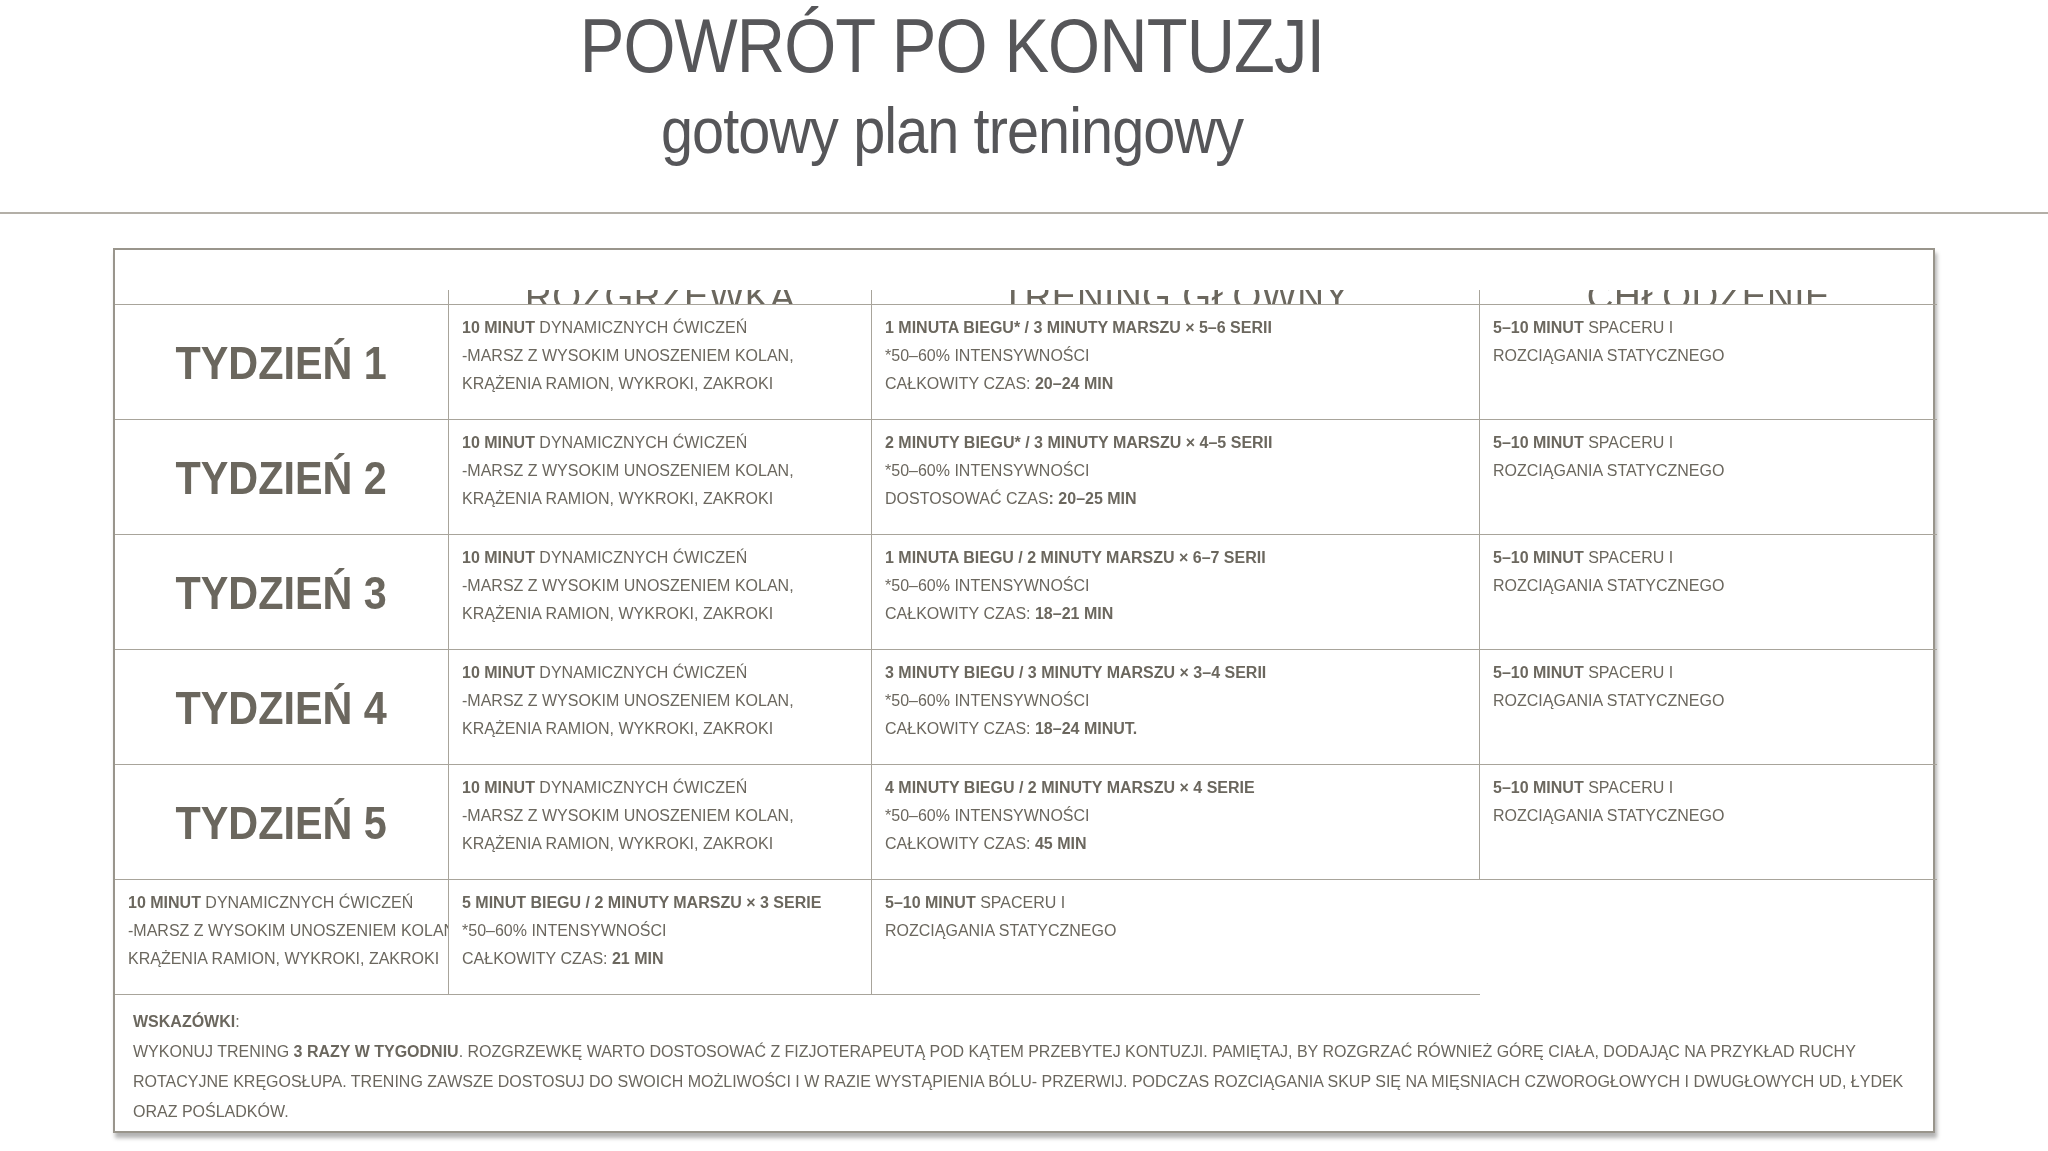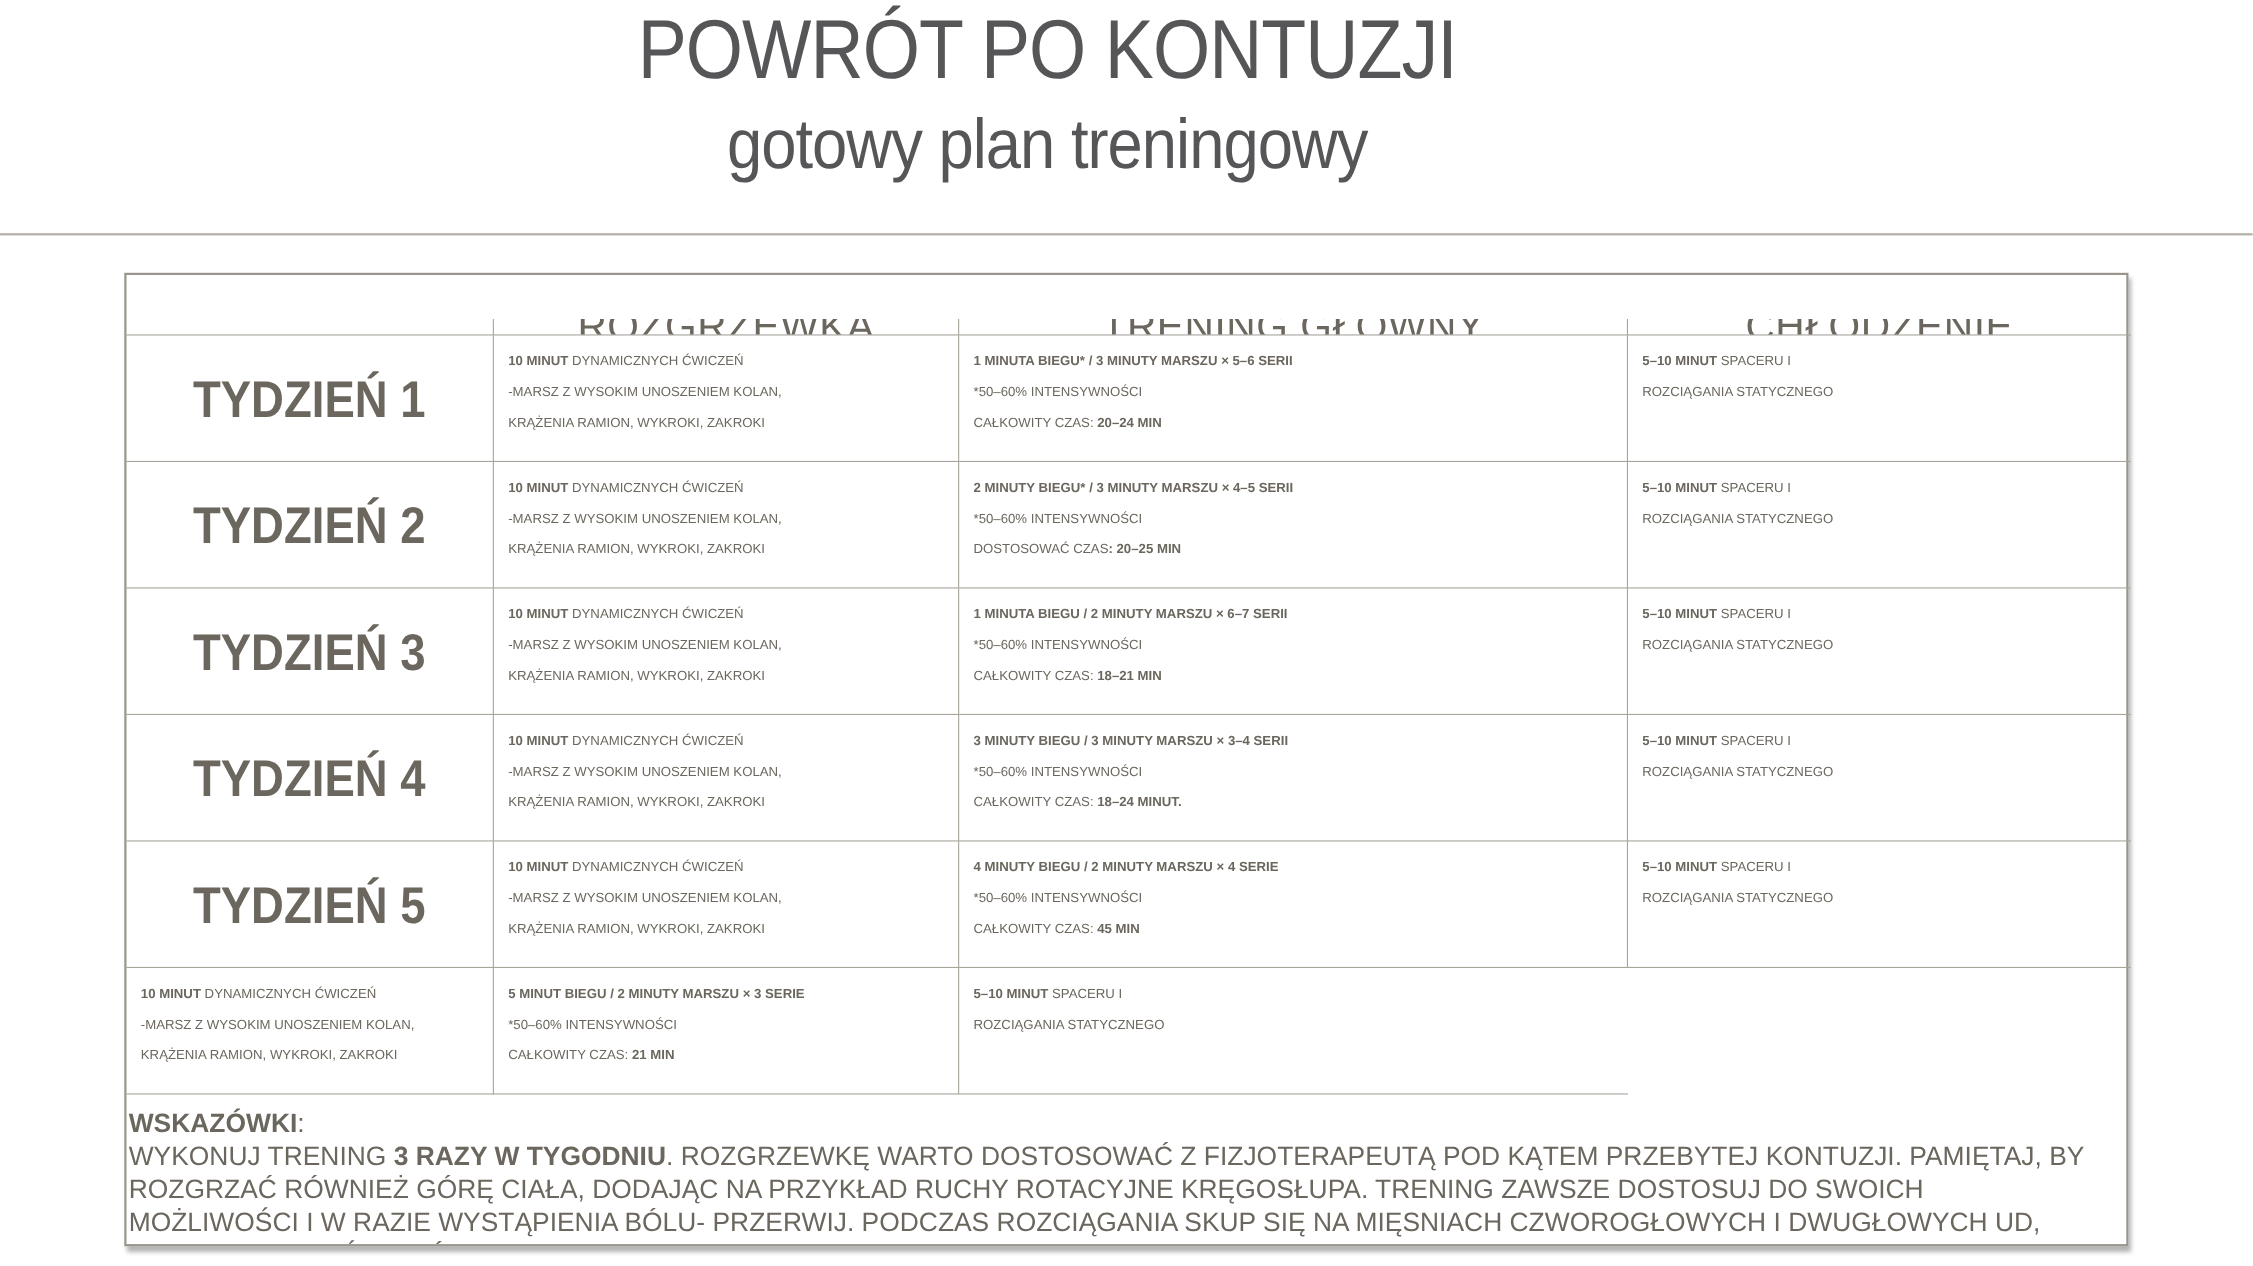--- a/index.html
+++ b/index.html
@@ -73,30 +73,30 @@
     display:flex;align-items:center;justify-content:center;font-weight:bold;
   }
   .week-text{
     font-size:47px;
     transform:scaleX(0.88);
     white-space:nowrap;
     color:var(--ink);
   }
   .lines{
     padding:9px 12px 0 13px;
-    font-size:12px;
+    font-size:16px;
     line-height:28px;
   }
   .lines .line{white-space:nowrap;}
   .b{font-weight:700;}
   .notes{
     grid-column:1 / -1;
     border-right:none;border-bottom:none;
-    padding:12px 18px 0 2px;
-    font-size:24px;
+    padding:12px 18px 0 18px;
+    font-size:16px;
     line-height:30px;
   }
   .notes .heading{white-space:nowrap;}
   .notes-body{max-width:1790px;}
 </style>
 </head>
 <body>
 
 <div class="page">
 

